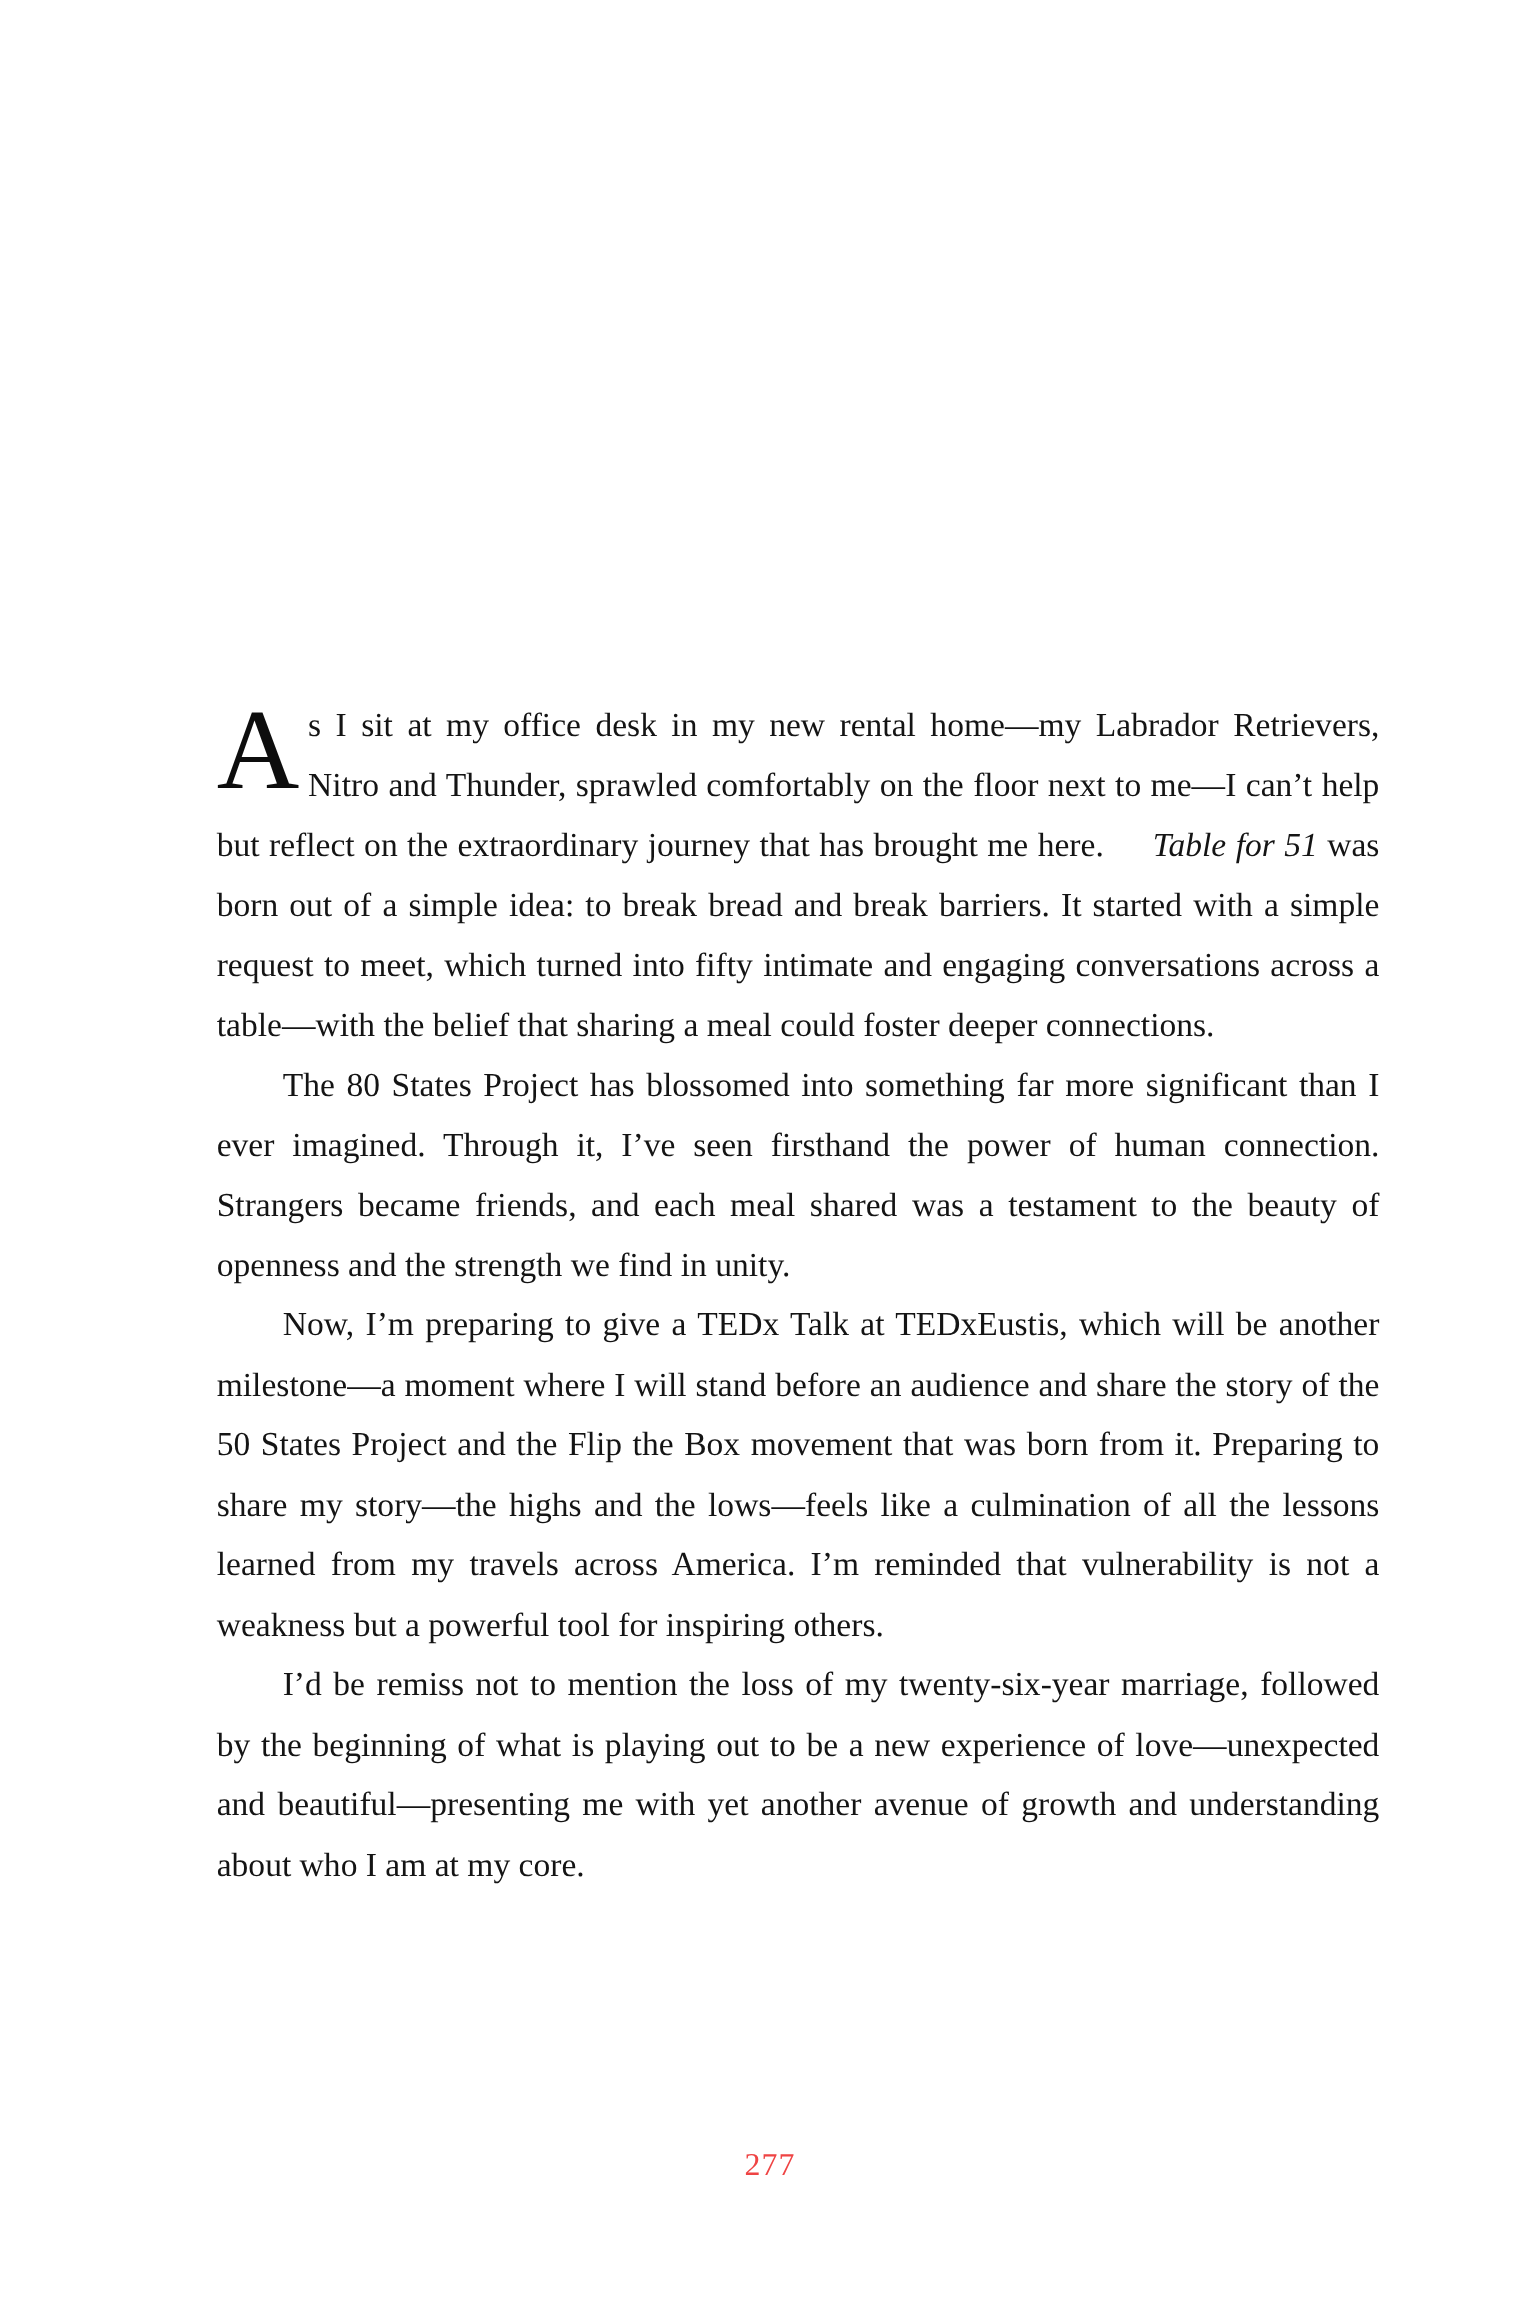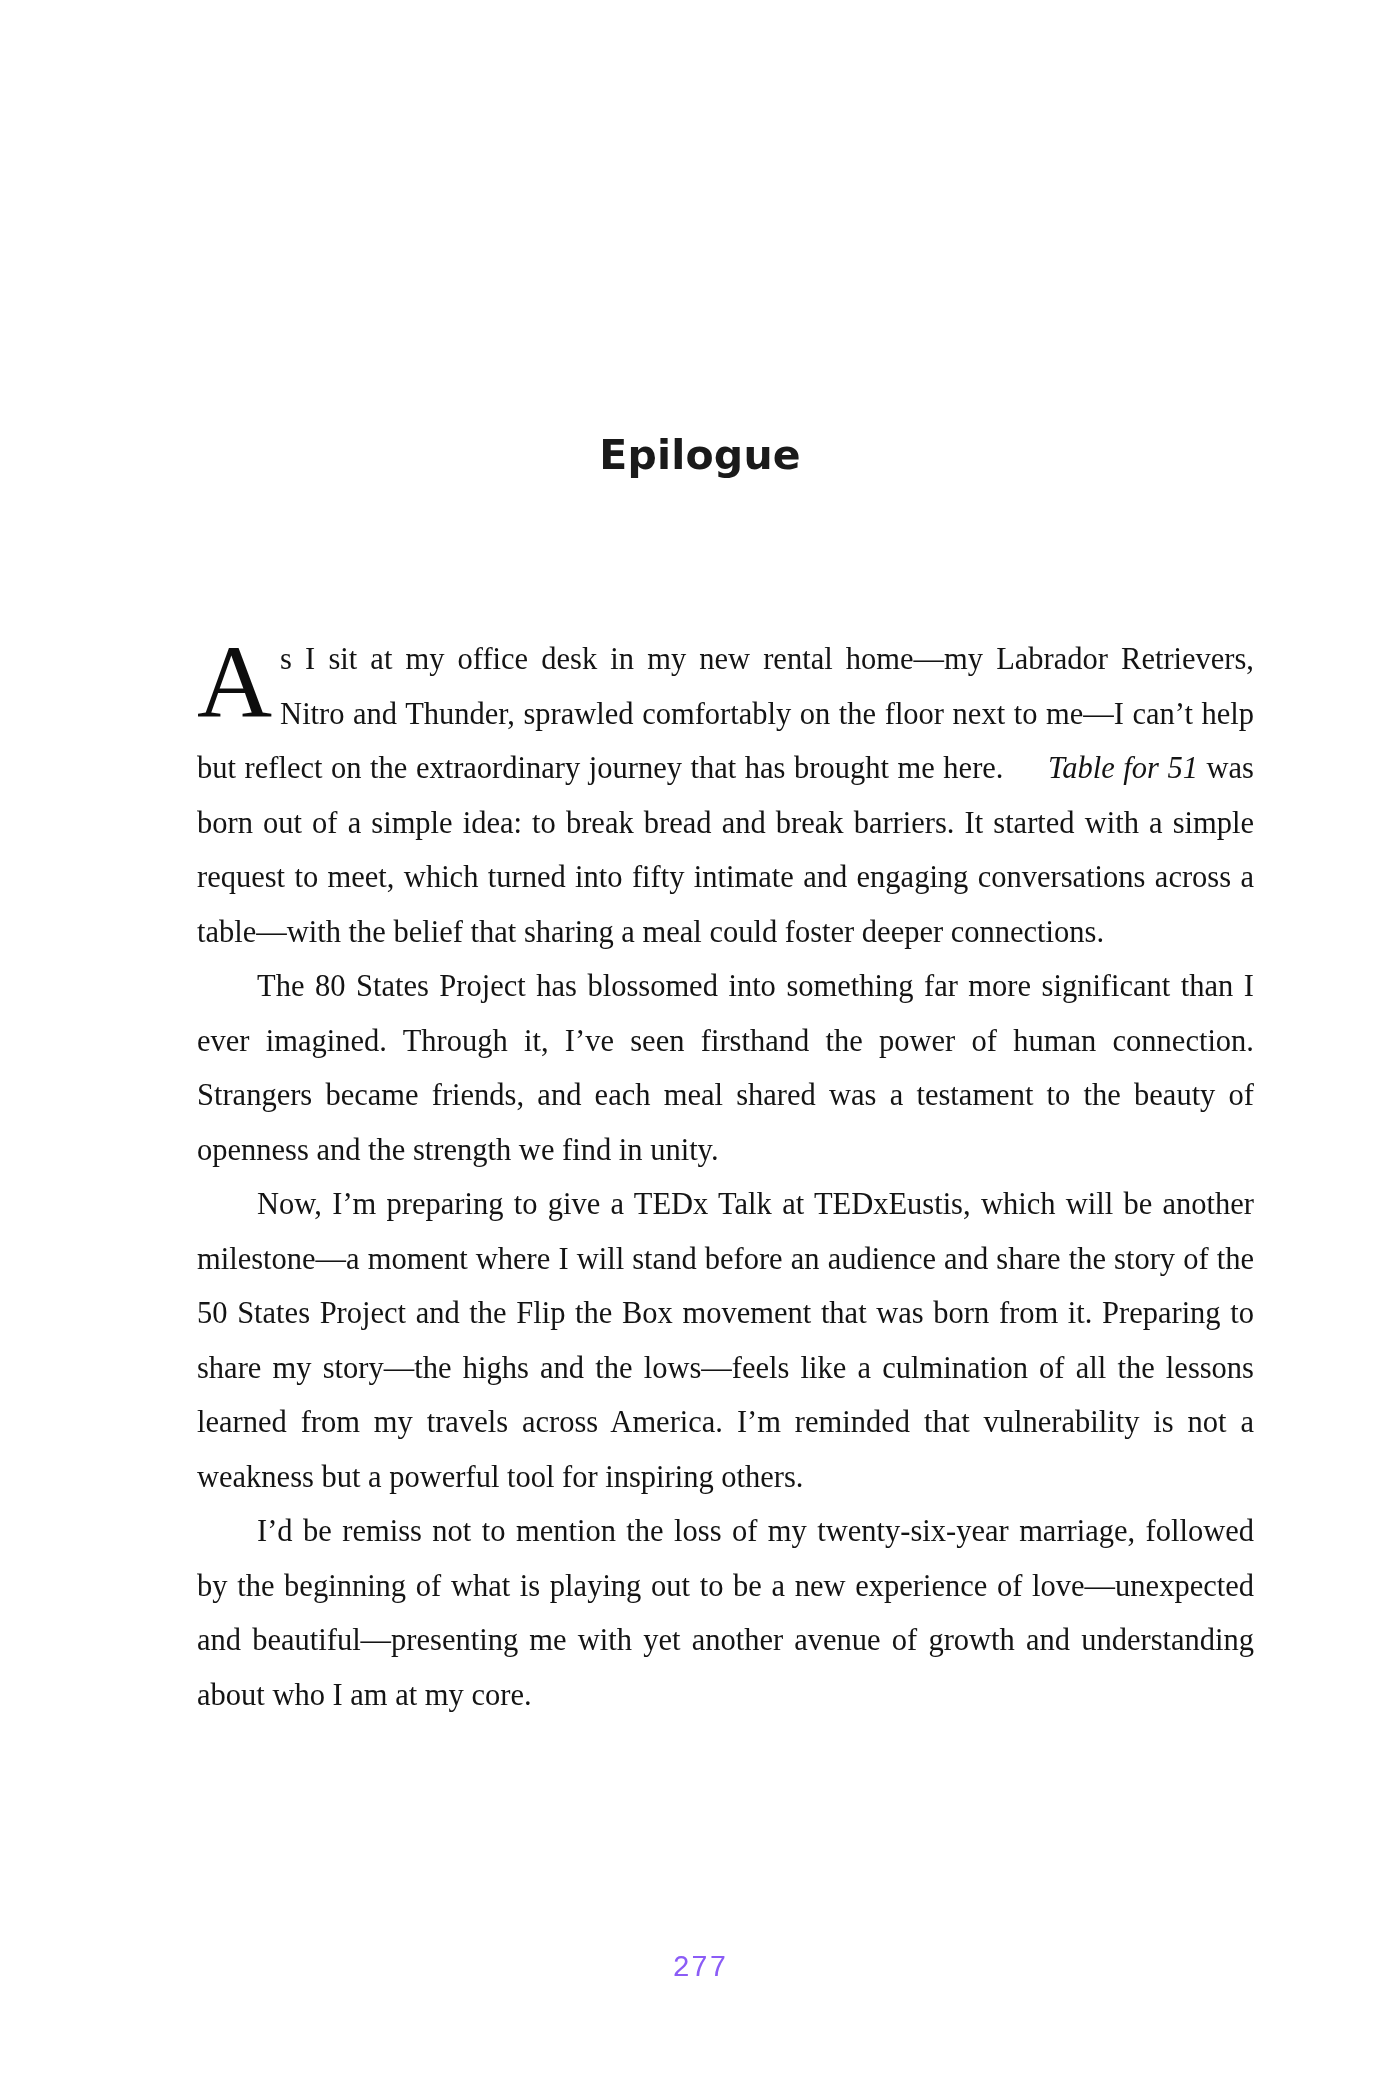--- a/index.html
+++ b/index.html
@@ -73,33 +73,32 @@
     margin-left: 36px;
   }
 
   
   .page-number {
     position: absolute;
     top: 1952px;
     left: 0;
     width: 1400px;
     text-align: center;
-    font-family: Liberation Mono, monospace;
+    font-family: Liberation Serif, serif;
     font-weight: 300;
     font-size: 29px;
-    color: #8b5cf6;
+    color: #ef4444;
     letter-spacing: 1px;
   }
 </style>
 </head>
 <body>
 
 <div class="page">
 
-  <h1 class="chapter-heading">Epilogue</h1>
 
   <div class="text-block">
     <p class="para first">
       <span class="dropcap">A</span><span>s I sit at my office desk in my new rental home—my Labrador Retrievers, Nitro and Thunder, sprawled comfortably on the floor next to me—I can’t help but reflect on the extraordinary journey that has brought me here. </span><span class="book-title">Table for 51</span><span> was born out of a simple idea: to break bread and break barriers. It started with a simple request to meet, which turned into fifty intimate and engaging conversations across a table—with the belief that sharing a meal could foster deeper connections.</span>
     </p>
 
     <p class="para"><span>The 80 States Project has blossomed into something far more significant than I ever imagined. Through it, I’ve seen firsthand the power of human connection. Strangers became friends, and each meal shared was a testament to the beauty of openness and the strength we find in unity.</span></p>
 
     <p class="para"><span>Now, I’m preparing to give a TEDx Talk at TEDxEustis, which will be another milestone—a moment where I will stand before an audience and share the story of the 50 States Project and the Flip the Box movement that was born from it. Preparing to share my story—the highs and the lows—feels like a culmination of all the lessons learned from my travels across America. I’m reminded that vulnerability is not a weakness but a powerful tool for inspiring others.</span></p>
 

